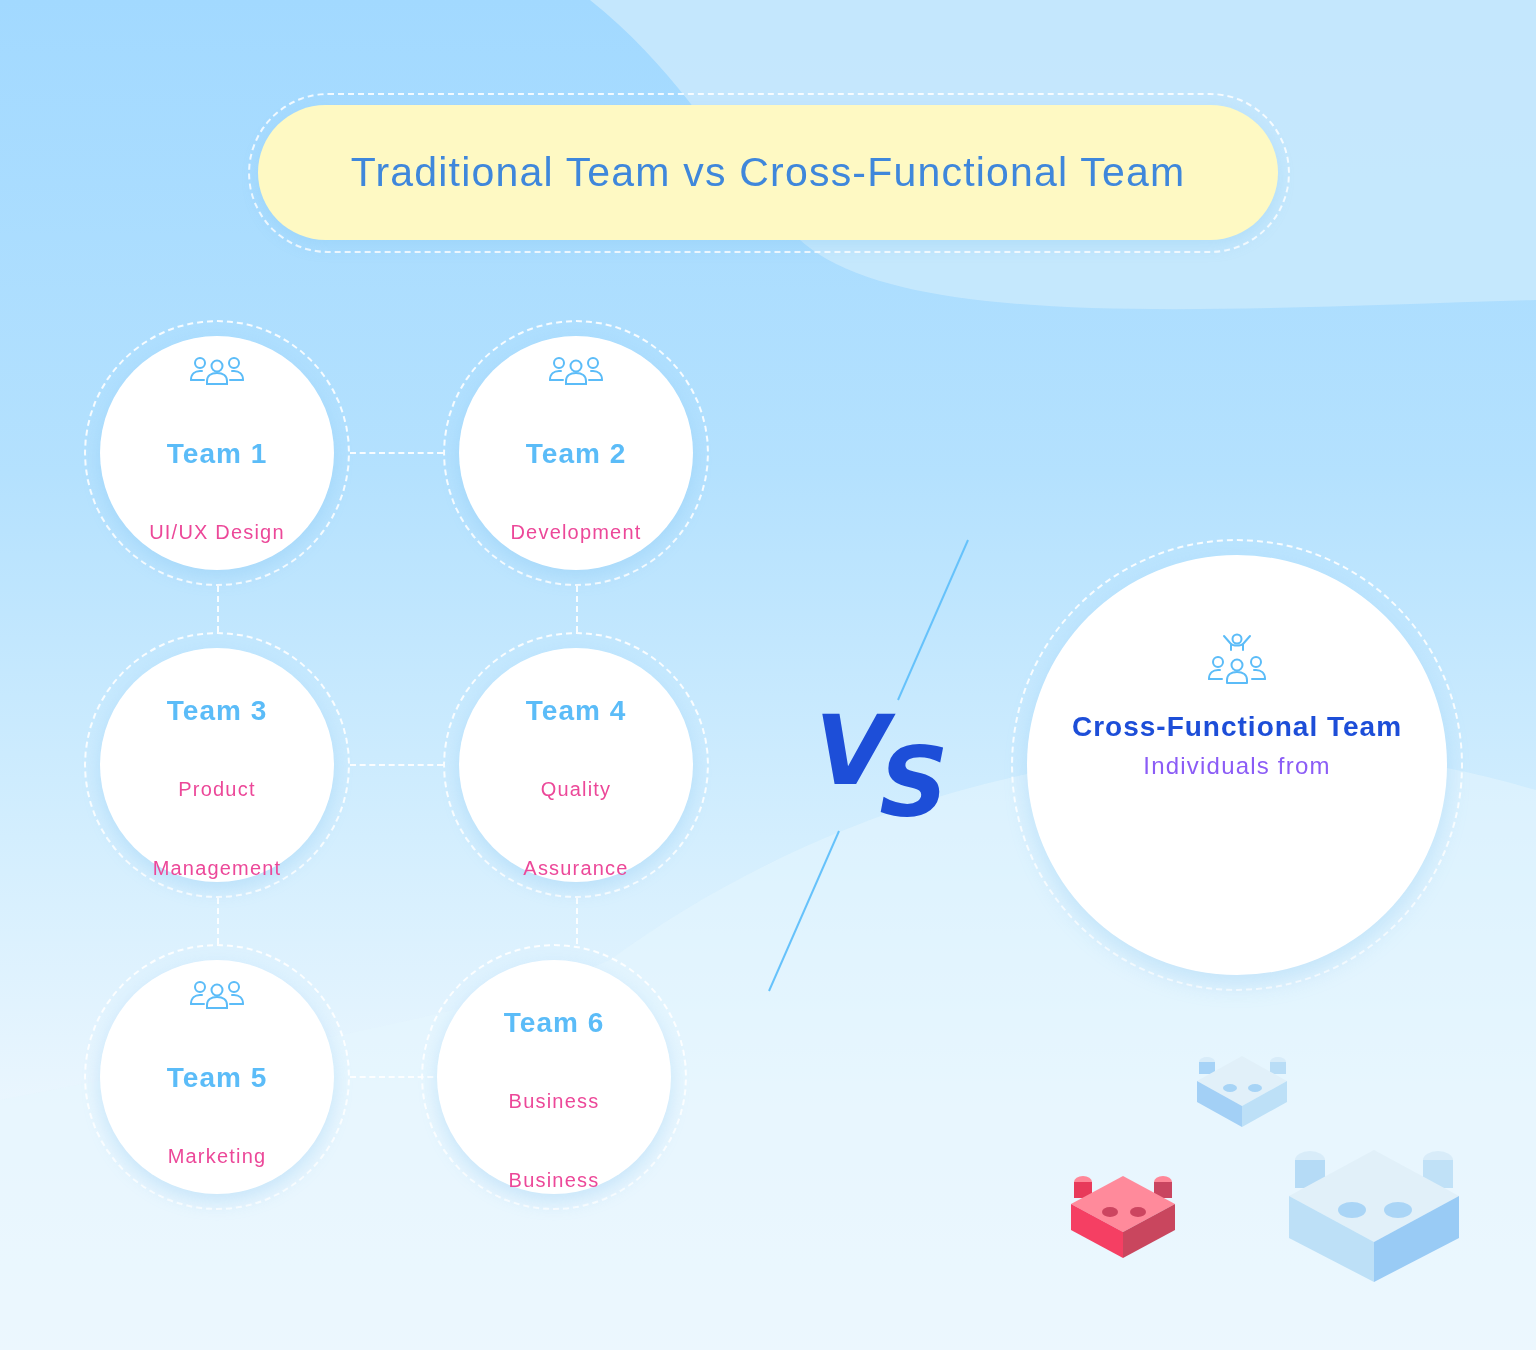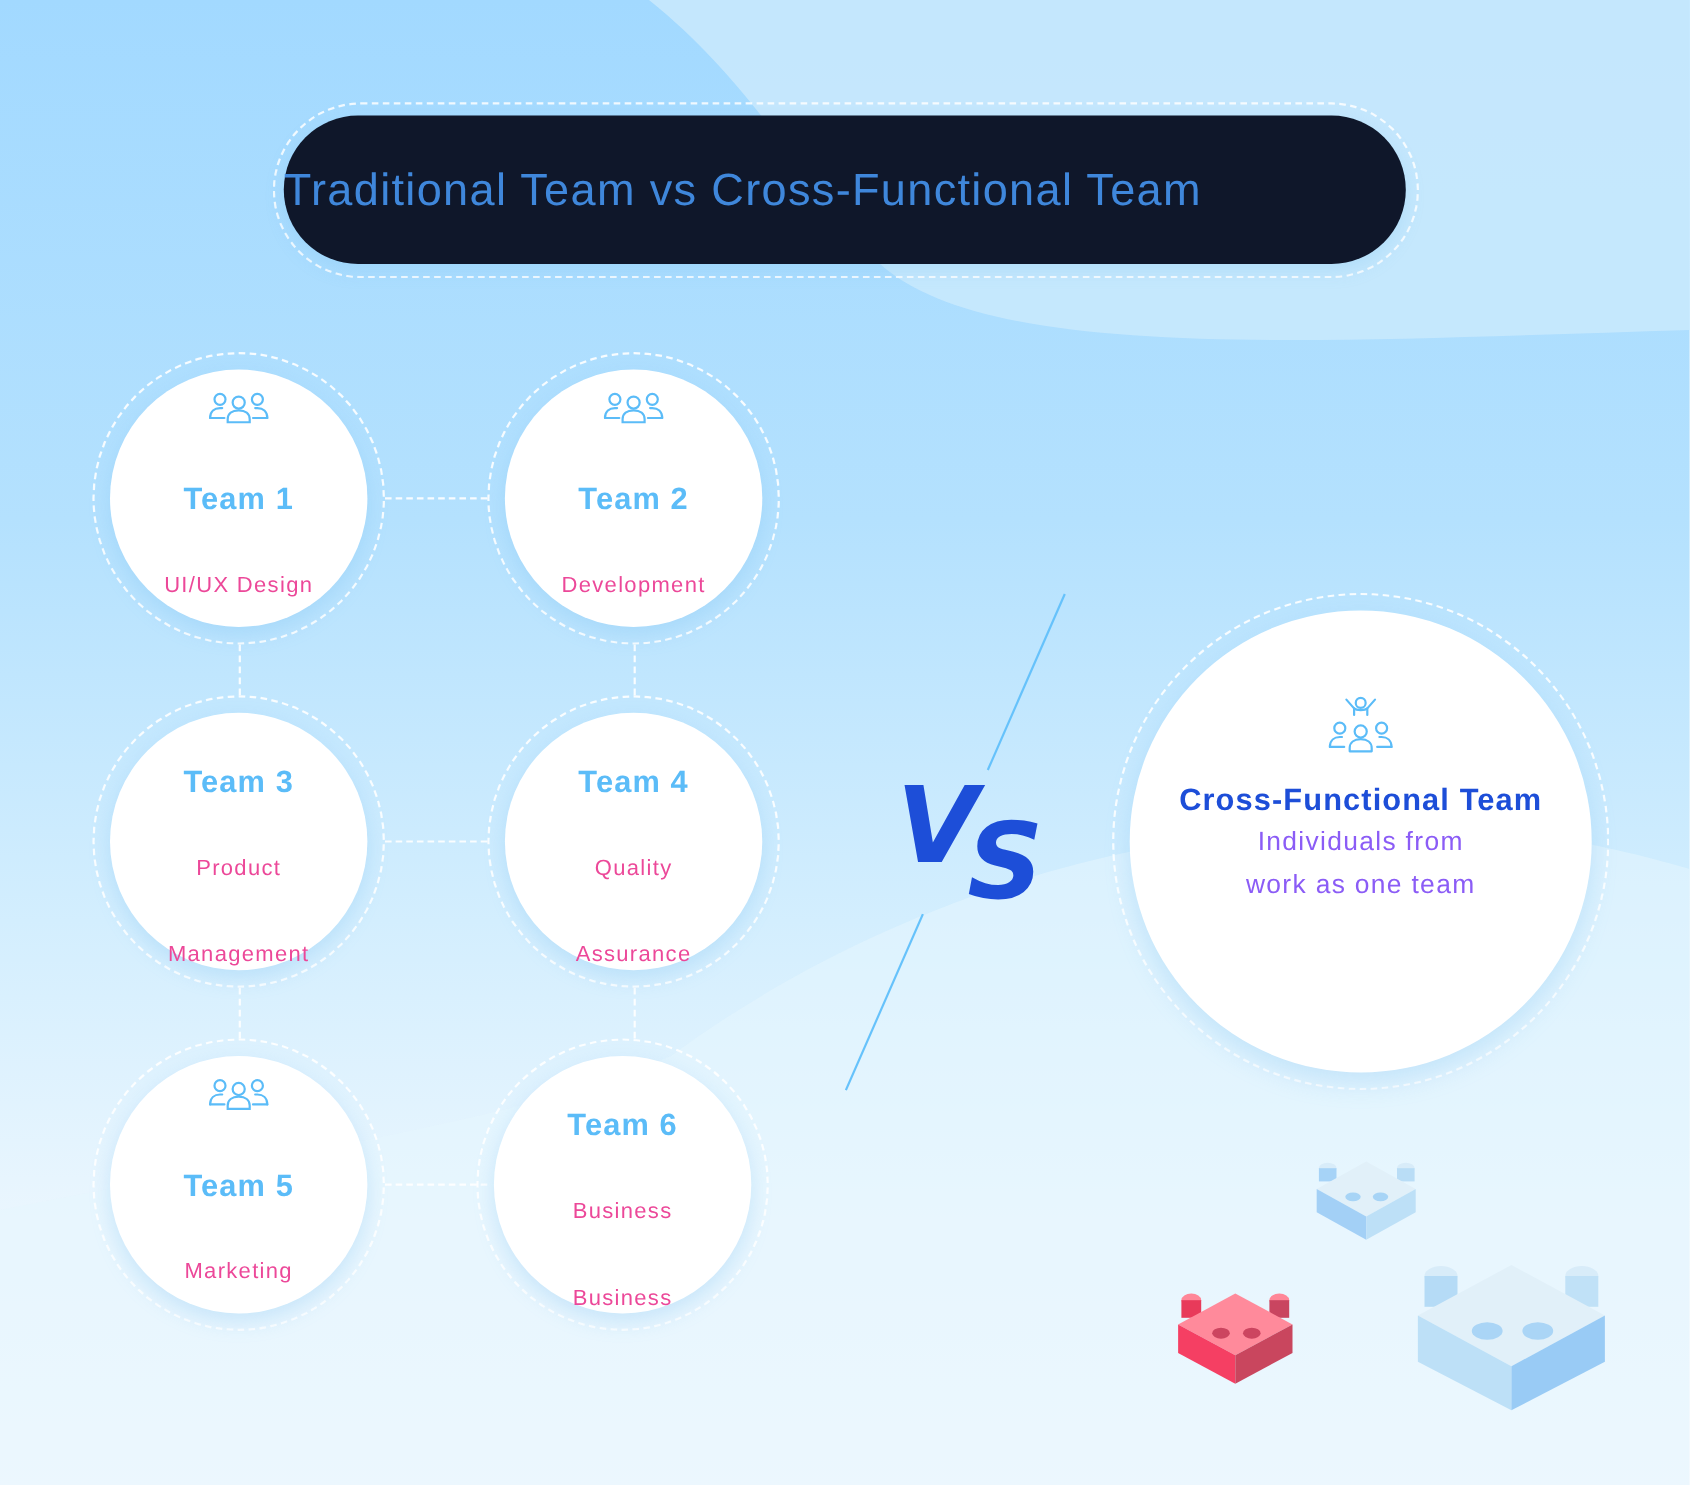--- a/index.html
+++ b/index.html
@@ -10,22 +10,22 @@
     background: linear-gradient(180deg, #a2d9ff 0%, #b4e1fe 35%, #d3eefe 62%, #eaf6fe 82%, #f3f9ff 100%);
   }
   .bg-layer { position: absolute; left: 0; top: 0; width: 1536px; height: 1350px; pointer-events: none; }
 
   .title-ring {
     position: absolute; left: 248px; top: 93px; width: 1042px; height: 160px;
     border: 2px dashed rgba(255,255,255,0.85); border-radius: 80px;
   }
   .title-pill {
     position: absolute; left: 258px; top: 105px; width: 1020px; height: 135px;
-    background: #0f172a; border-radius: 68px;
-    display: flex; align-items: center; justify-content: flex-start;
+    background: #fef9c3; border-radius: 68px;
+    display: flex; align-items: center; justify-content: center;
     box-shadow: 0 6px 16px rgba(120,190,240,0.25);
   }
   .title-text {
     color: #3f87db; font-size: 41px; letter-spacing: 1.2px; font-weight: 400;
     font-family: "Liberation Sans", "DejaVu Sans", sans-serif;
   }
 
   .connector { position: absolute; border-color: rgba(255,255,255,0.9); border-style: dashed; border-width: 0; }
   .connector.h { height: 0; border-top-width: 2px; }
   .connector.v { width: 0; border-left-width: 2px; }
@@ -177,21 +177,21 @@
       <circle cx="29" cy="11" r="5.5"></circle>
         <path d="M19 29 v-3 c0-5 4-8 10-8 s10 3 10 8 v3 z"></path>
       <path d="M3 25 h13"></path>
         <path d="M42 25 h13"></path>
     </svg>
     <div class="team-label">Team 5</div>
     <div class="team-desc">Marketing</div>
   </div>
 </div>
 
-<div class="team-node" style="left:433px; top:944px;">
+<div class="team-node" style="left:421px; top:944px;">
   <div class="team-ring"></div>
   <div class="team-circle">
     <svg class="team-icon" viewBox="0 0 58 30" fill="none" stroke="#5bbcf8" stroke-width="2" stroke-linecap="round">
       <circle cx="12" cy="8" r="5"></circle>
         <path d="M3 25 c0-6 4-9 9-9 h2"></path>
       <circle cx="46" cy="8" r="5"></circle>
         <path d="M55 25 c0-6 -4-9 -9-9 h-2"></path>
       <circle cx="29" cy="11" r="5.5"></circle>
         <path d="M19 29 v-3 c0-5 4-8 10-8 s10 3 10 8 v3 z"></path>
       <path d="M3 25 h13"></path>
@@ -223,21 +223,20 @@
         <path d="M3 46 c0-6 4-9 9-9 h2"></path>
         <path d="M3 46 h13"></path>
       <circle cx="50" cy="29" r="5"></circle>
         <path d="M59 46 c0-6 -4-9 -9-9 h-2"></path>
         <path d="M46 46 h13"></path>
       <circle cx="31" cy="32" r="5.5"></circle>
         <path d="M21 50 v-3 c0-5 4-8 10-8 s10 3 10 8 v3 z"></path>
     </svg>
     <div class="cf-label">Cross-Functional Team</div>
     <div class="cf-desc">Individuals from</div>
-    <div class="cf-desc">work as one team</div>
   </div>
 </div>
 
 <svg class="puzzle" style="left:1195px; top:1054px;" width="95" height="75" viewBox="0 0 95 75">
   <ellipse cx="12" cy="8" rx="8" ry="5" fill="#d8ecf9"></ellipse>
     <rect x="4" y="8" width="16" height="12" fill="#a6d3f7"></rect>
   <ellipse cx="83" cy="8" rx="8" ry="5" fill="#d8ecf9"></ellipse>
     <rect x="75" y="8" width="16" height="12" fill="#b9ddf6"></rect>
   <polygon points="2,27 47,2 92,27 47,52" fill="#e1f0f9"></polygon>
   <polygon points="2,27 47,52 47,73 2,48" fill="#a3d0f6"></polygon>

